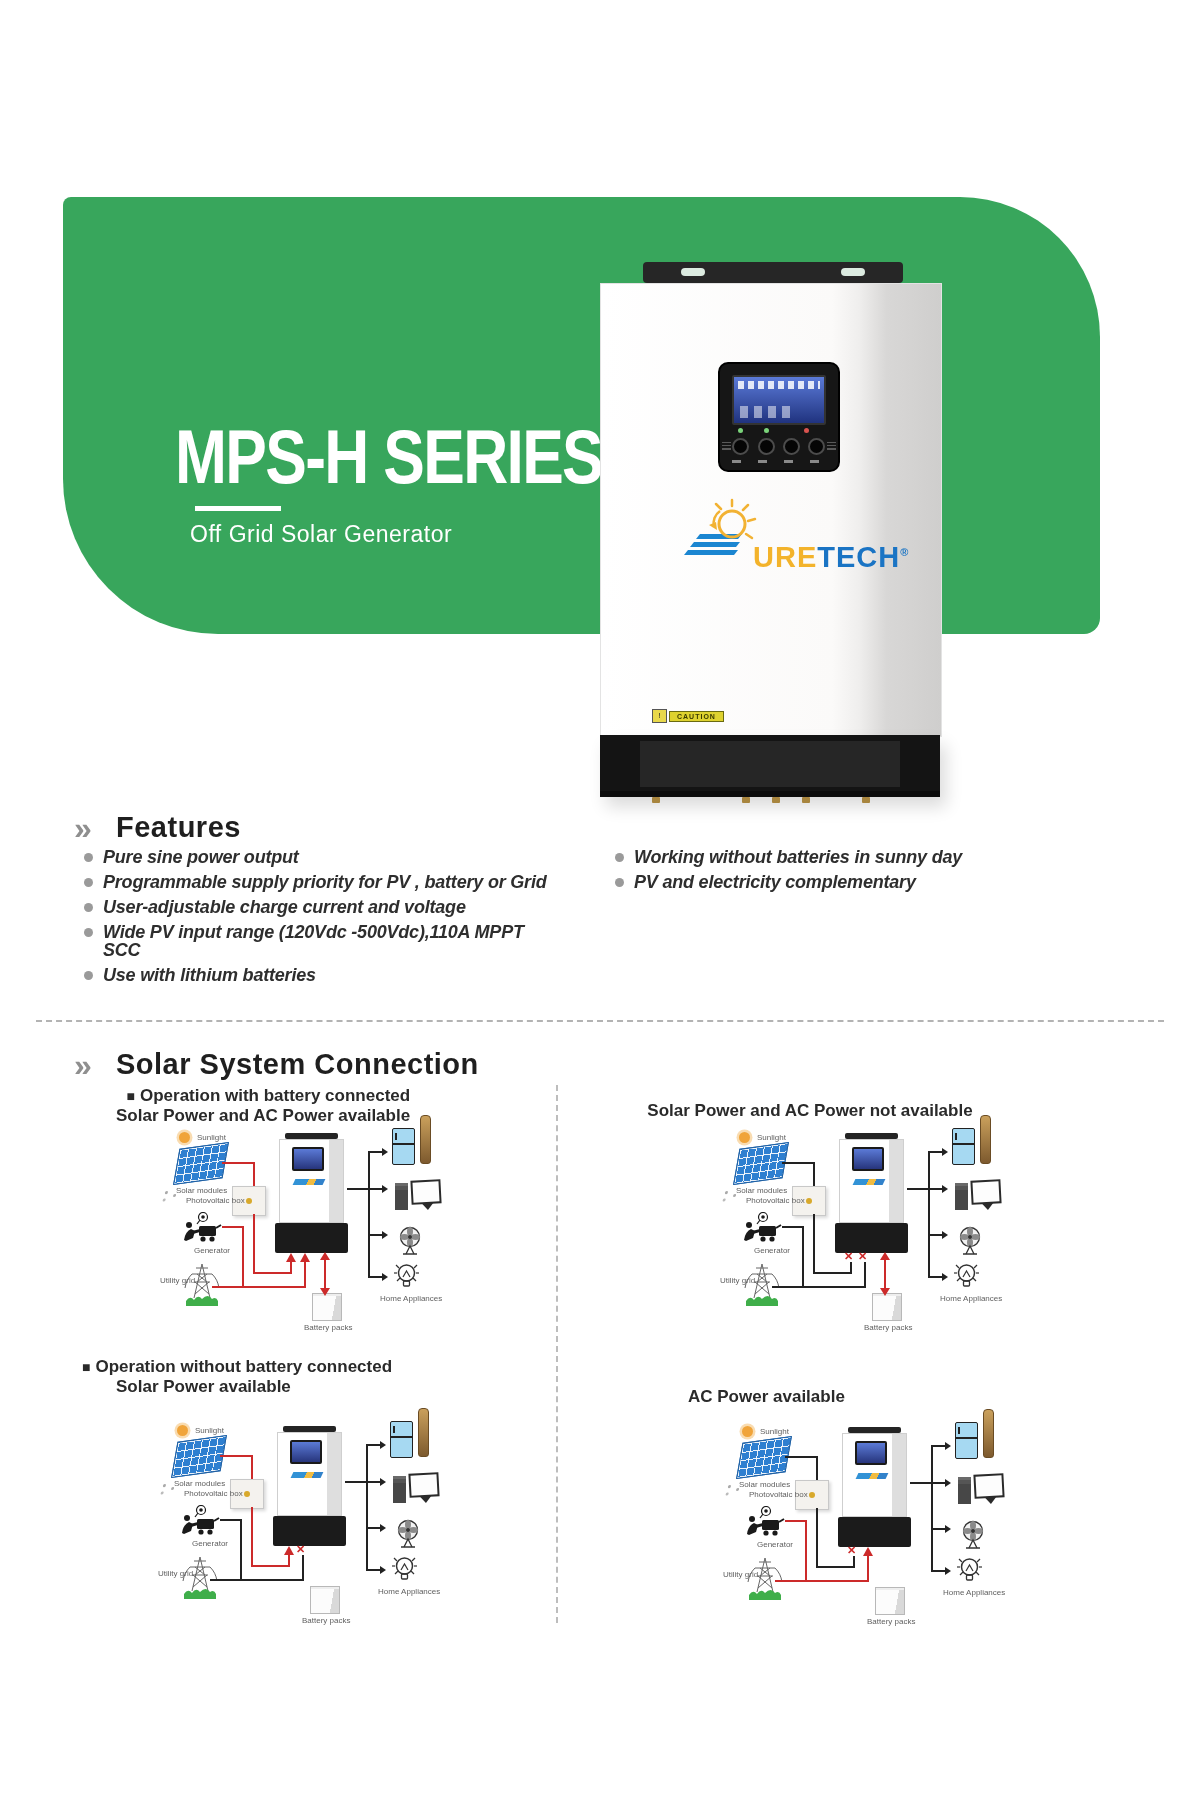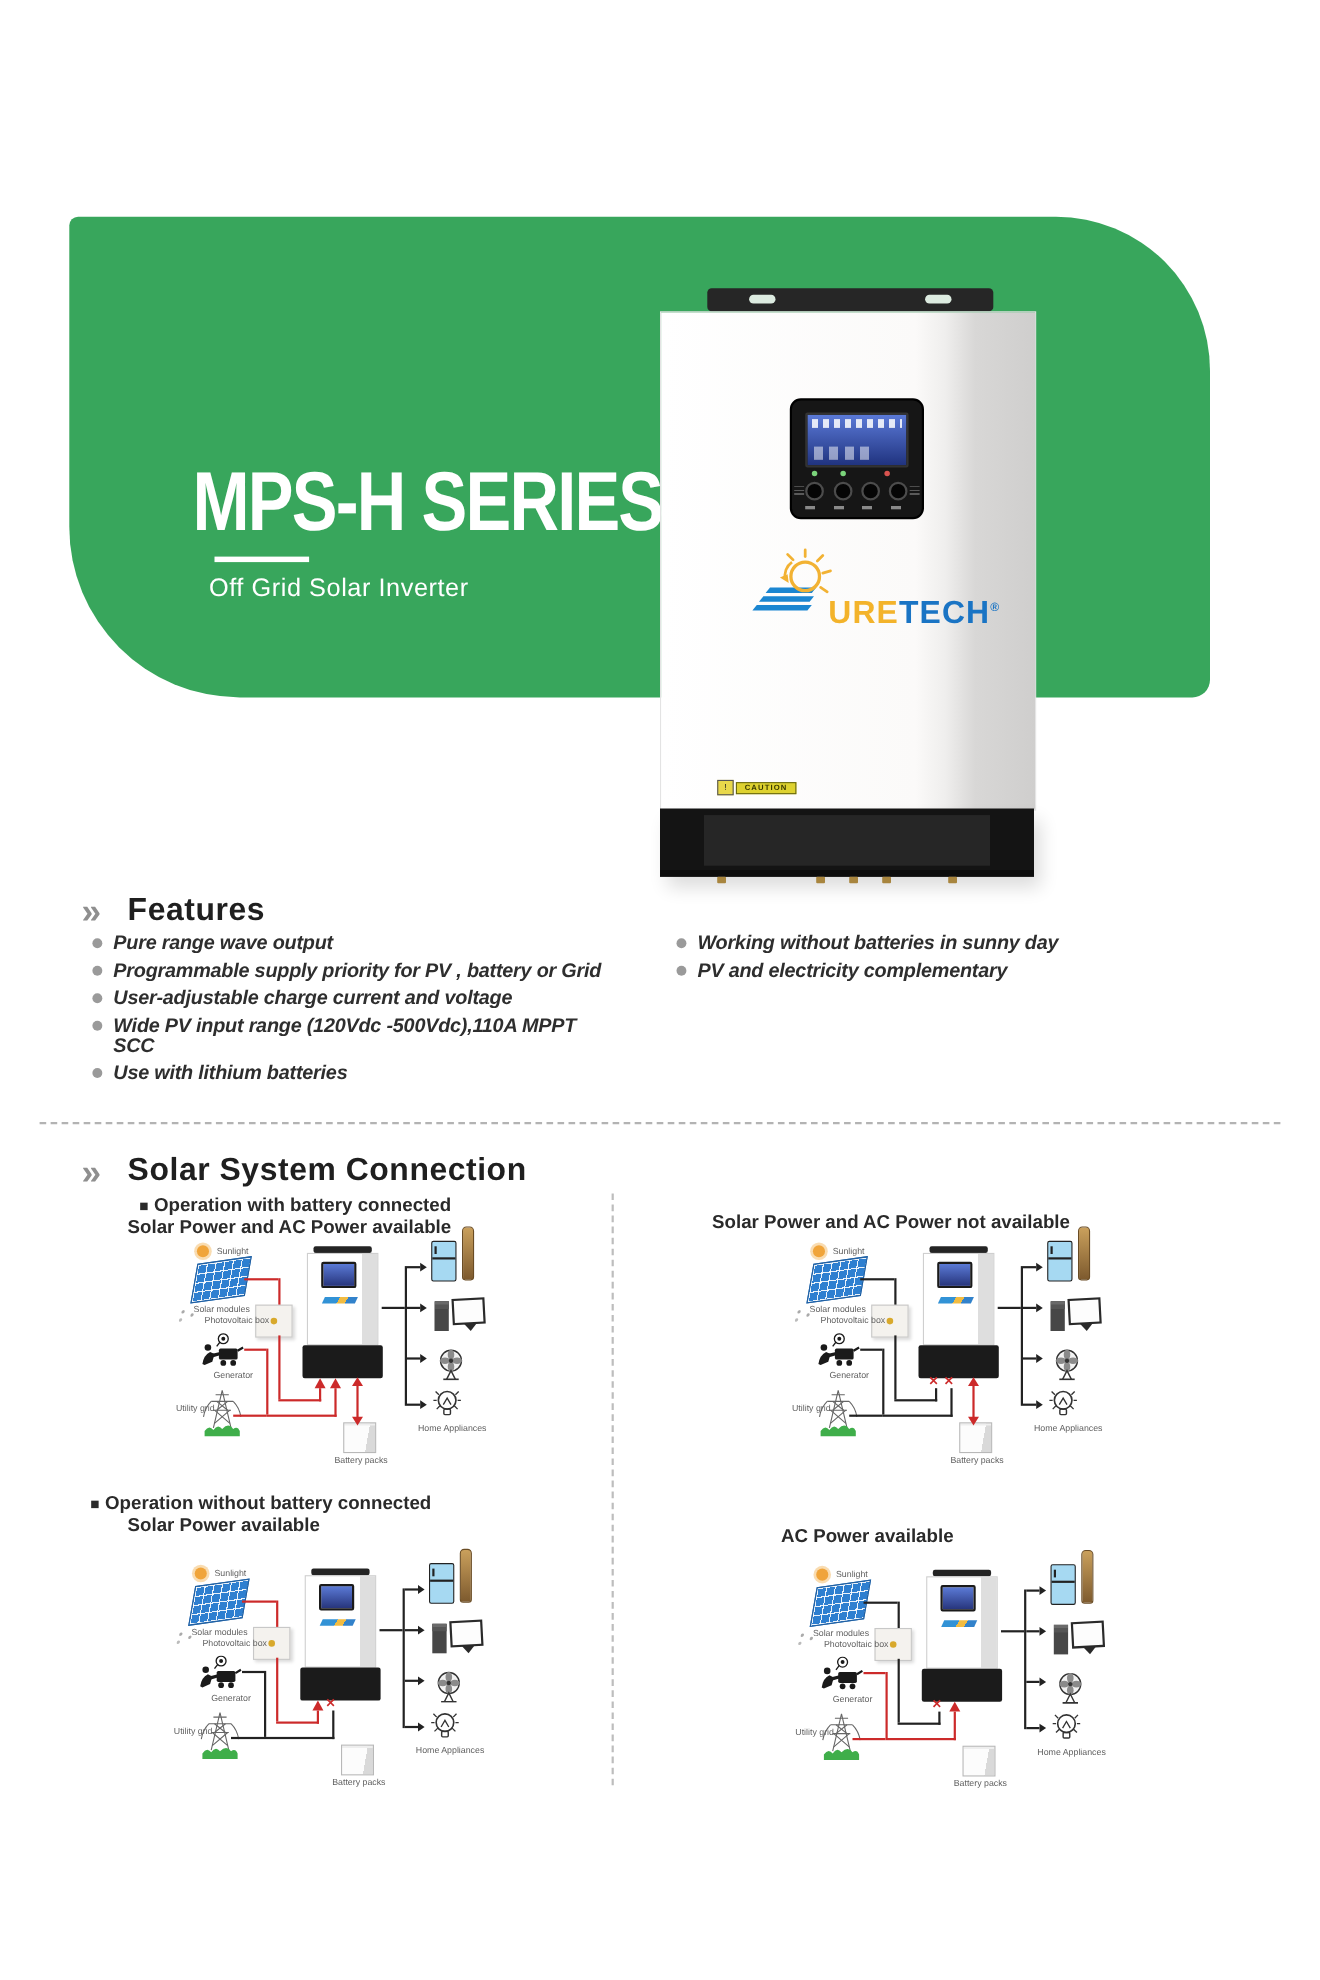--- a/index.html
+++ b/index.html
@@ -168,21 +168,21 @@
   .d4{--pv:#222;--ac:#cc2a2a;}
 </style>
 </head>
 <body>
 
 <div class="page">
 
   <div class="banner">
     <div class="banner-title">MPS-H SERIES</div>
     <div class="banner-underline"></div>
-    <div class="banner-subtitle">Off Grid Solar Inverter</div>
+    <div class="banner-subtitle">Off Grid Solar Generator</div>
   </div>
 
   <div class="inv-bracket">
       <i class="s1"></i>
       <i class="s2"></i>
     </div>
   <div class="inv-body"></div>
   <div class="inv-panel">
     <i class="big-scr"></i>
     <i class="led g1"></i>
@@ -229,21 +229,21 @@
     <i style="left:802px;"></i>
       <i style="left:862px;"></i>
   </div>
 
   <div class="chev" style="left:74px;top:812px;">»</div>
   <div class="sec-head" style="left:116px;top:813px;">Features</div>
 
   <div class="feat-col" style="left:84px;top:848px;width:480px;">
     <div class="feat-item">
         <span class="dot"></span>
-        <span class="txt">Pure range wave output</span>
+        <span class="txt">Pure sine power output</span>
       </div>
     <div class="feat-item">
         <span class="dot"></span>
         <span class="txt">Programmable supply priority for PV , battery or Grid</span>
       </div>
     <div class="feat-item">
         <span class="dot"></span>
         <span class="txt">User-adjustable charge current and voltage</span>
       </div>
     <div class="feat-item">
@@ -274,21 +274,21 @@
 
   <div class="qtitle" style="left:82px;top:1086px;text-align:right;">
     <span class="mrk">■</span><span>Operation with battery connected</span>
     <span class="ind">Solar Power and AC Power available</span>
   </div>
   <div class="qtitle centered" style="left:640px;top:1101px;">Solar Power and AC Power not available</div>
   <div class="qtitle" style="left:82px;top:1357px;">
     <span class="mrk">■</span><span>Operation without battery connected</span>
     <span class="ind">Solar Power available</span>
   </div>
-  <div class="qtitle" style="left:688px;top:1387px;margin-left:22px;">AC Power available</div>
+  <div class="qtitle" style="left:688px;top:1387px;">AC Power available</div>
 
   <div class="dgm d1" style="left:152px;top:1112px;">
     <span class="sun-ic"></span>
     <span class="lbl l-sun">Sunlight</span>
     <div class="solarp"></div>
     <span class="lbl l-solar">Solar modules</span>
     <div class="pvbox"></div>
     <span class="lbl l-pvbox">Photovoltaic box</span>
     <svg class="gen" width="42" height="32" viewBox="0 0 42 32">
       <circle cx="23" cy="5" r="4.5" fill="none" stroke="#1a1a1a" stroke-width="1.2"></circle>

